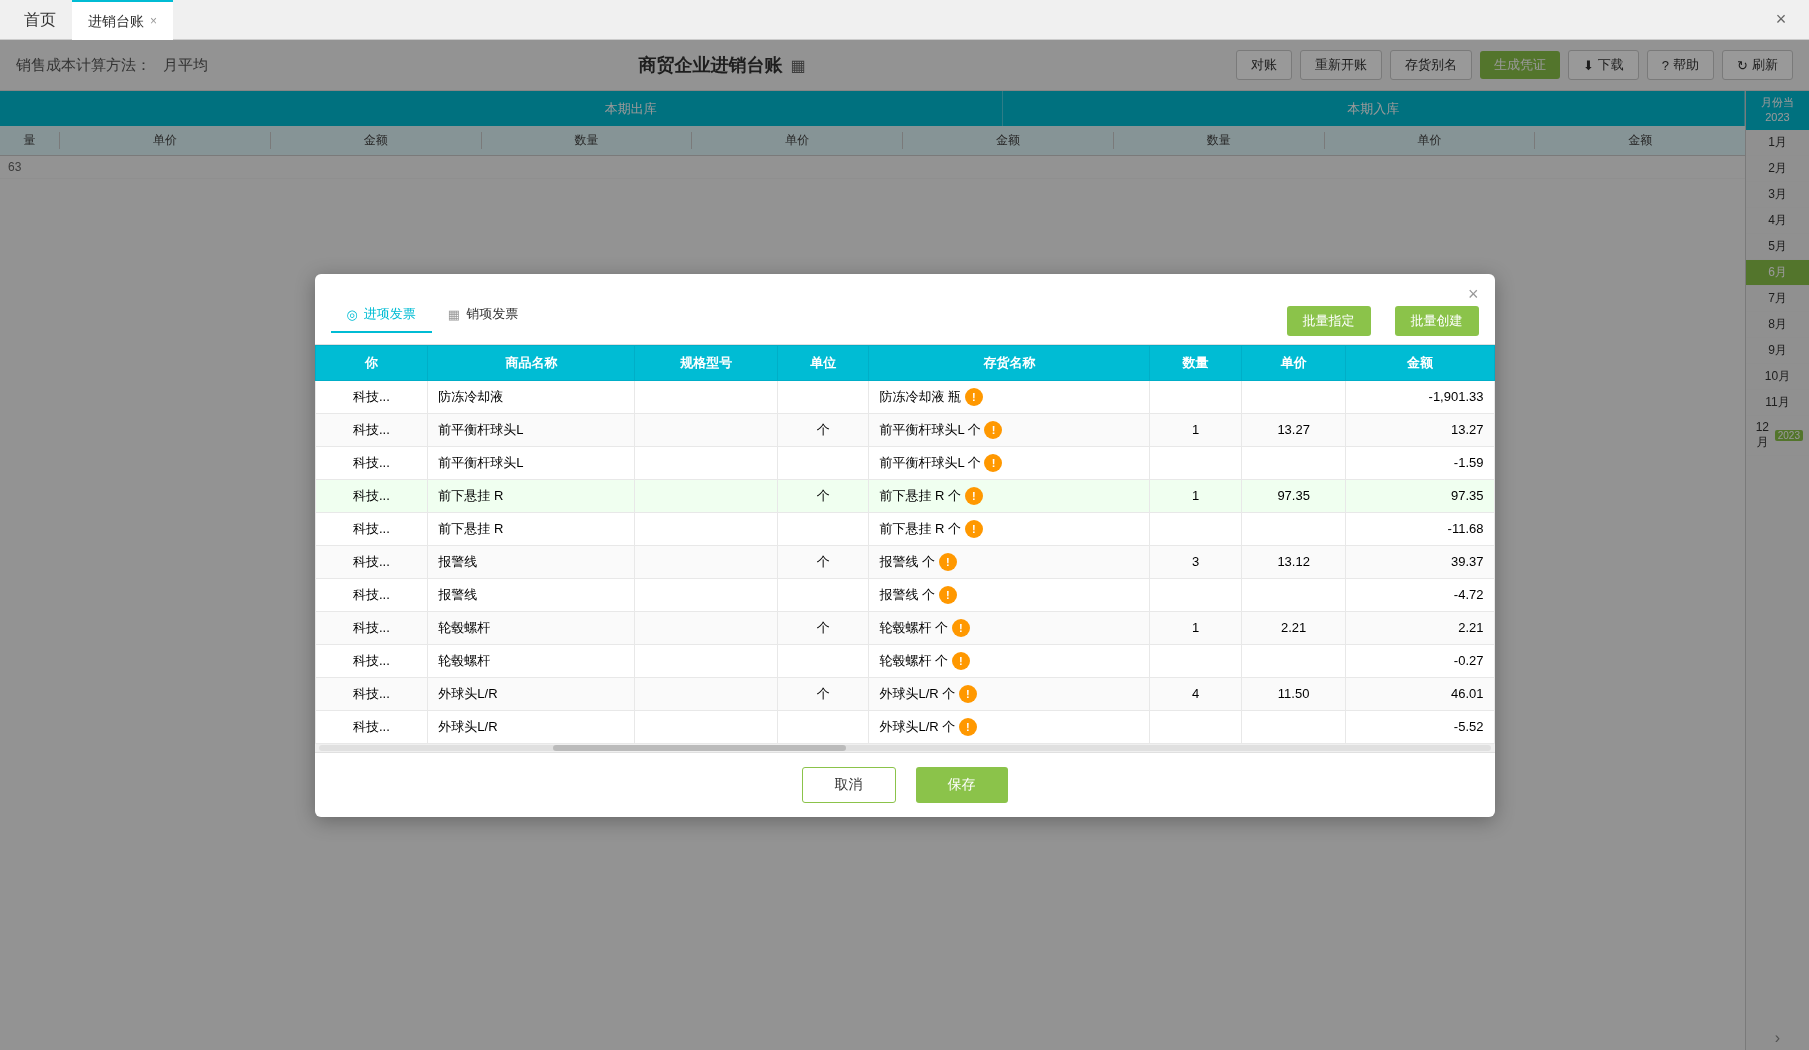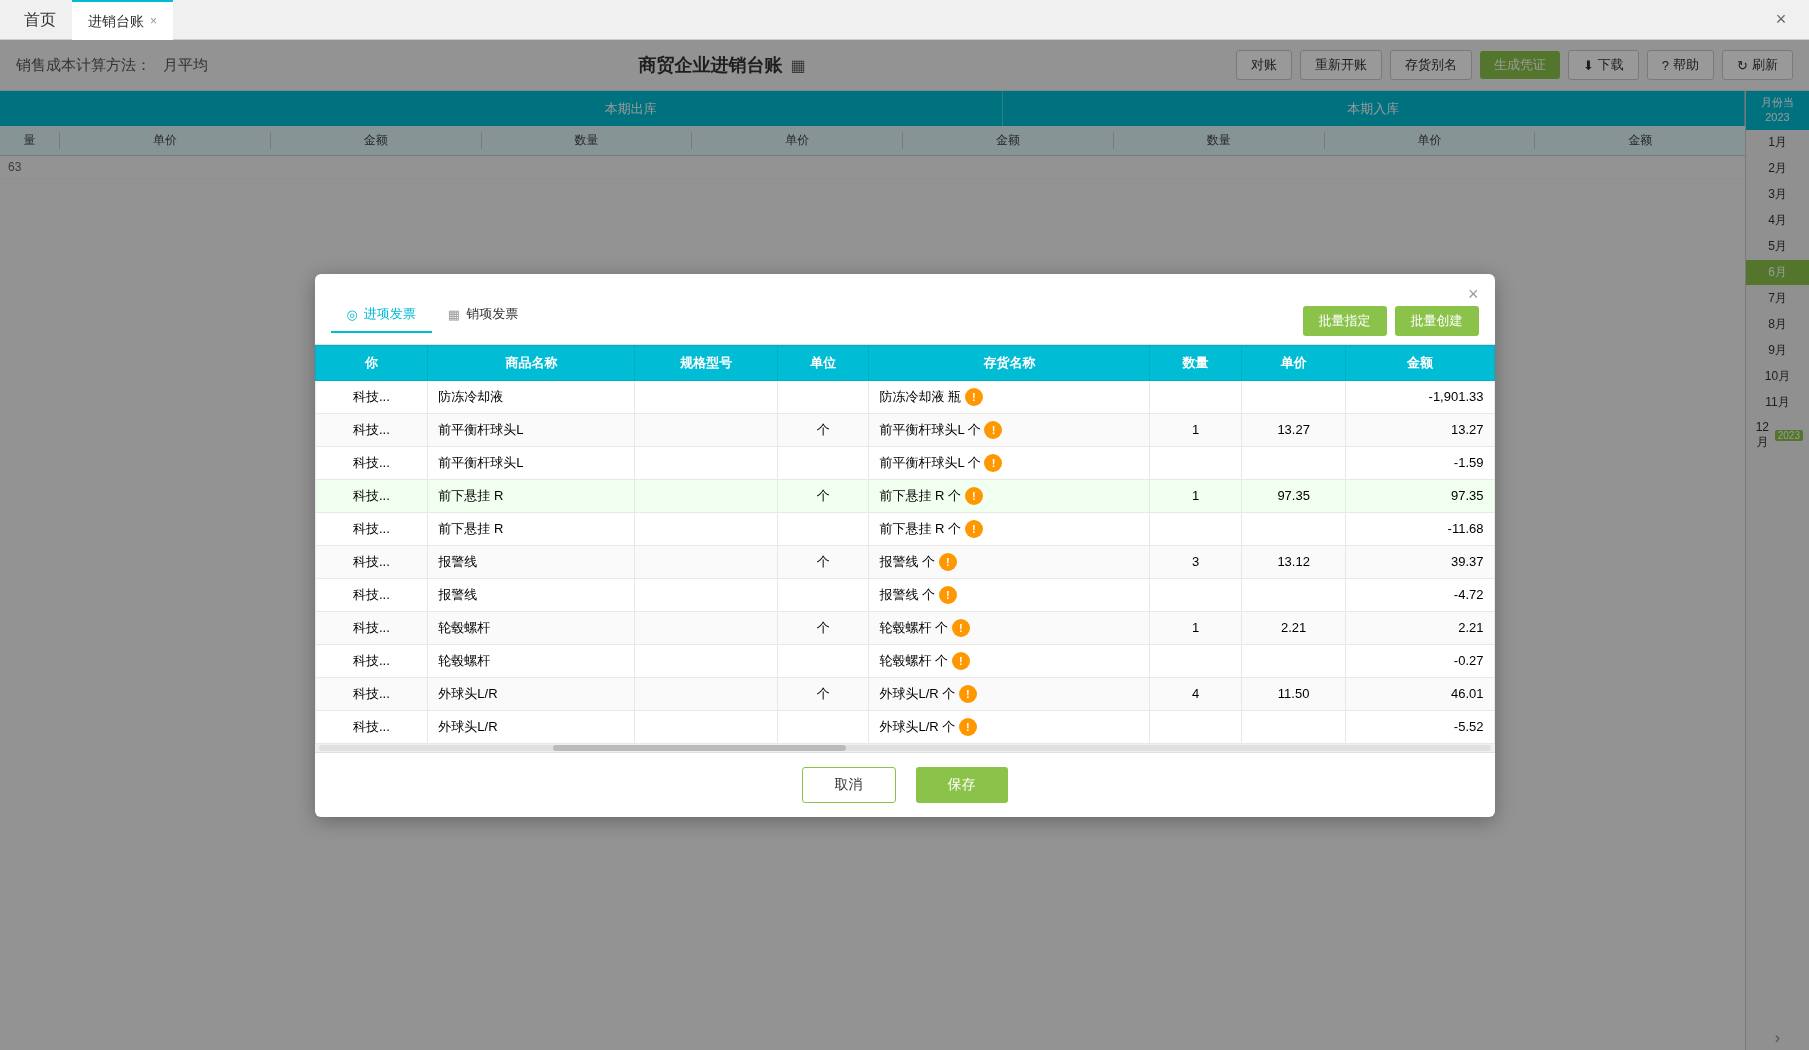--- a/index.html
+++ b/index.html
@@ -268,21 +268,21 @@
       <div class="dialog-header">
         <div class="tab-btn active">
           <span style="color:#00bcd4;">◎</span>
           <span>进项发票</span>
         </div>
         <div class="tab-btn">
           <span style="color:#999;">▦</span>
           <span>销项发票</span>
         </div>
 
-        <div style="margin-left:auto; display:flex; gap:8px; margin-bottom:8px;margin-top:20px;">
+        <div style="margin-left:auto; display:flex; gap:24px; margin-bottom:8px;margin-top:20px;">
           <button class="btn-batch">批量指定</button>
           <button class="btn-batch">批量创建</button>
         </div>
         <div class="dialog-close">×</div>
       </div>
 
       <div class="table-container">
         <table>
           <thead>
             <tr>

